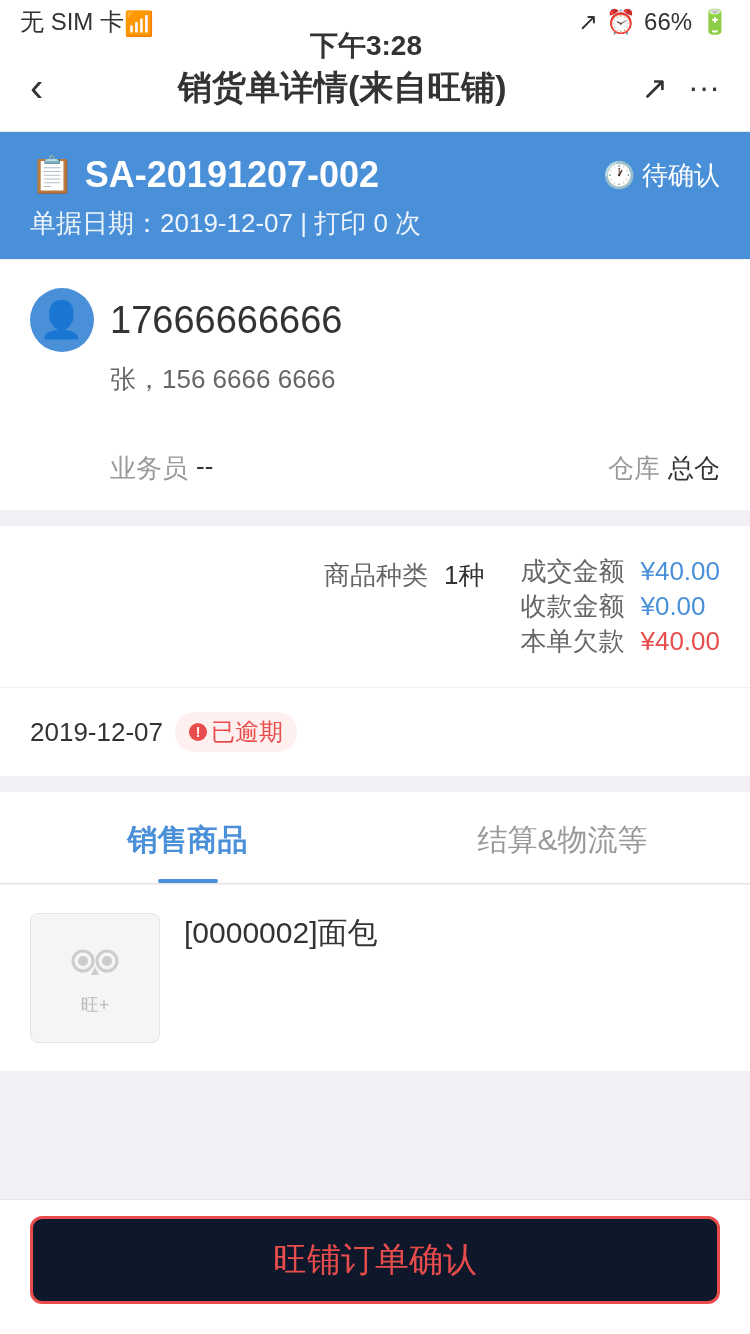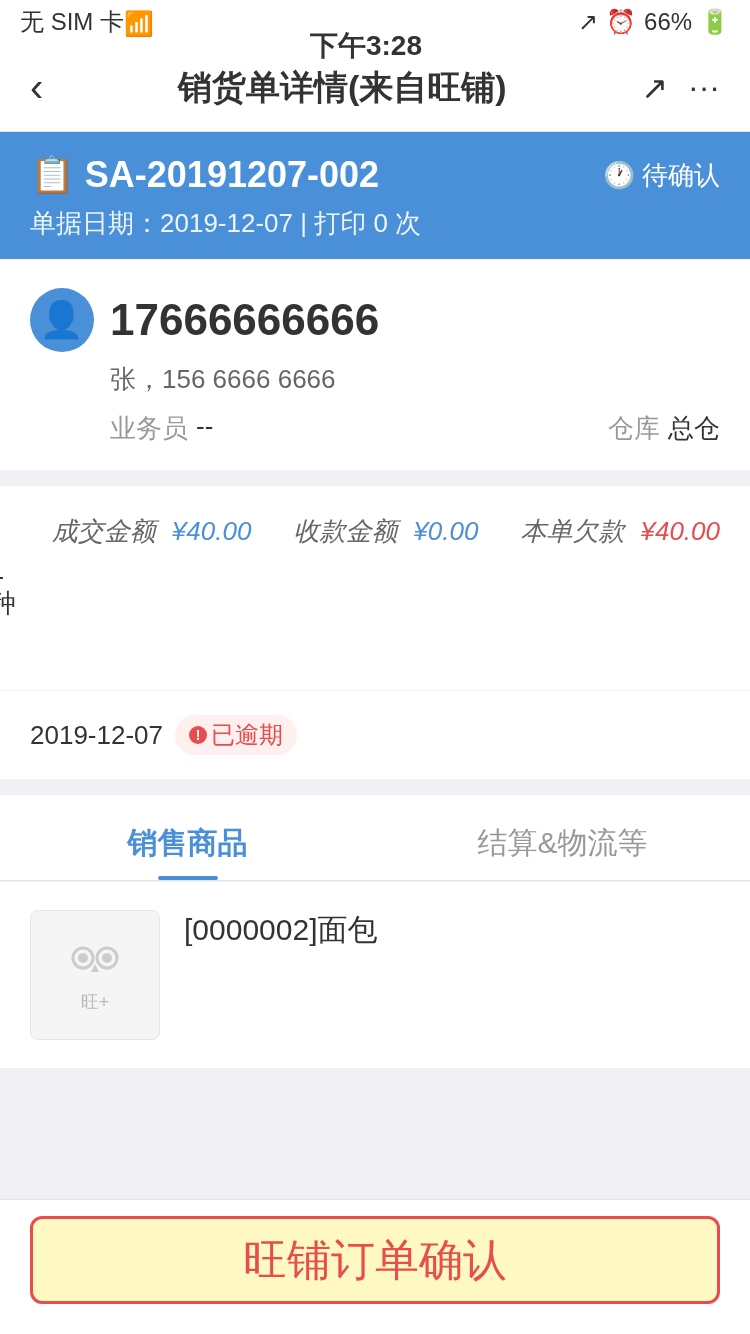--- a/index.html
+++ b/index.html
@@ -111,40 +111,41 @@
       border-radius: 50%;
       background: #4a90d9;
       display: flex;
       align-items: center;
       justify-content: center;
       font-size: 36px;
       color: #fff;
       flex-shrink: 0;
     }
     .customer-phone {
-      font-size: 44px;
-      font-weight: 700;
+      font-size: 38px;
+      font-weight: 400;
       color: #333;
     }
     .customer-name {
       font-size: 26px;
       color: #666;
       margin-left: 80px;
       margin-bottom: 14px;
     }
     .customer-meta {
       display: flex;
       justify-content: space-between;
       font-size: 26px;
       color: #666;
       margin-left: 80px;
     }
     .meta-item {
       display: flex;
       gap: 8px;
+      margin-top: 40px;
     }
     .meta-label { color: #999; }
     .meta-value { color: #333; }
 
     
     .stats-section {
       background: #fff;
       padding: 28px 30px;
       margin-top: 16px;
       display: flex;
@@ -159,24 +160,22 @@
       display: flex;
       align-items: center;
       gap: 16px;
       padding: 4px 0;
       font-size: 26px;
     }
     .stats-label { color: #666; }
     .stats-value-normal { color: #333; }
     .stats-right {
       display: flex;
-      flex-direction: row;
+      flex-direction: column;
       align-items: flex-start;
-      gap: 6px;
-      font-style: italic;
     }
     .amount-row {
       display: flex;
       align-items: center;
       gap: 16px;
       font-size: 26px;
     }
     .amount-label { color: #666; min-width: 140px; text-align: right; }
     .amount-value-blue { color: #4a90d9; }
     .amount-value-red { color: #e84c4c; }
@@ -219,21 +218,21 @@
     
     .tab-section {
       background: #fff;
       margin-top: 16px;
       display: flex;
       border-bottom: 1px solid #e5e5e5;
     }
     .tab-item {
       flex: 1;
       text-align: center;
-      padding: 28px 0 16px;
+      padding: 28px 0 22px;
       font-size: 30px;
       color: #999;
       cursor: pointer;
       position: relative;
     }
     .tab-item.active {
       color: #4a90d9;
       font-weight: 600;
     }
     .tab-item.active::after {
@@ -311,23 +310,23 @@
       left: 0;
       width: 750px;
       background: #fff;
       padding: 16px 30px 30px;
       border-top: 1px solid #e5e5e5;
     }
     .confirm-btn {
       width: 100%;
       height: 88px;
       border: 3px solid #e84c4c;
-      background: #fef9c3;
+      background: #0f172a;
       border-radius: 12px;
-      font-size: 44px;
+      font-size: 34px;
       color: #e84c4c;
       cursor: pointer;
       font-weight: 500;
       display: flex;
       align-items: center;
       justify-content: center;
     }
   </style>
 </head>
 <body>

